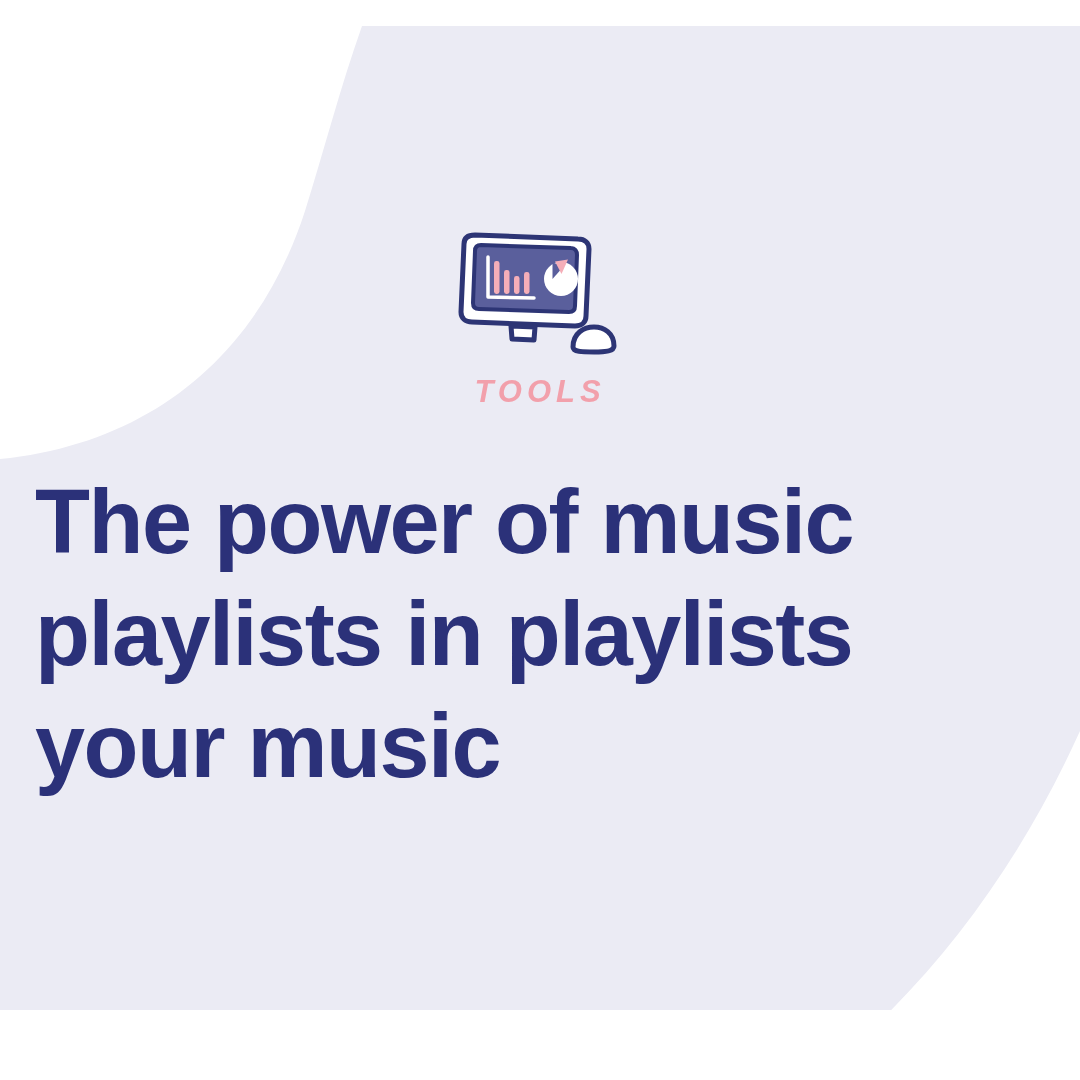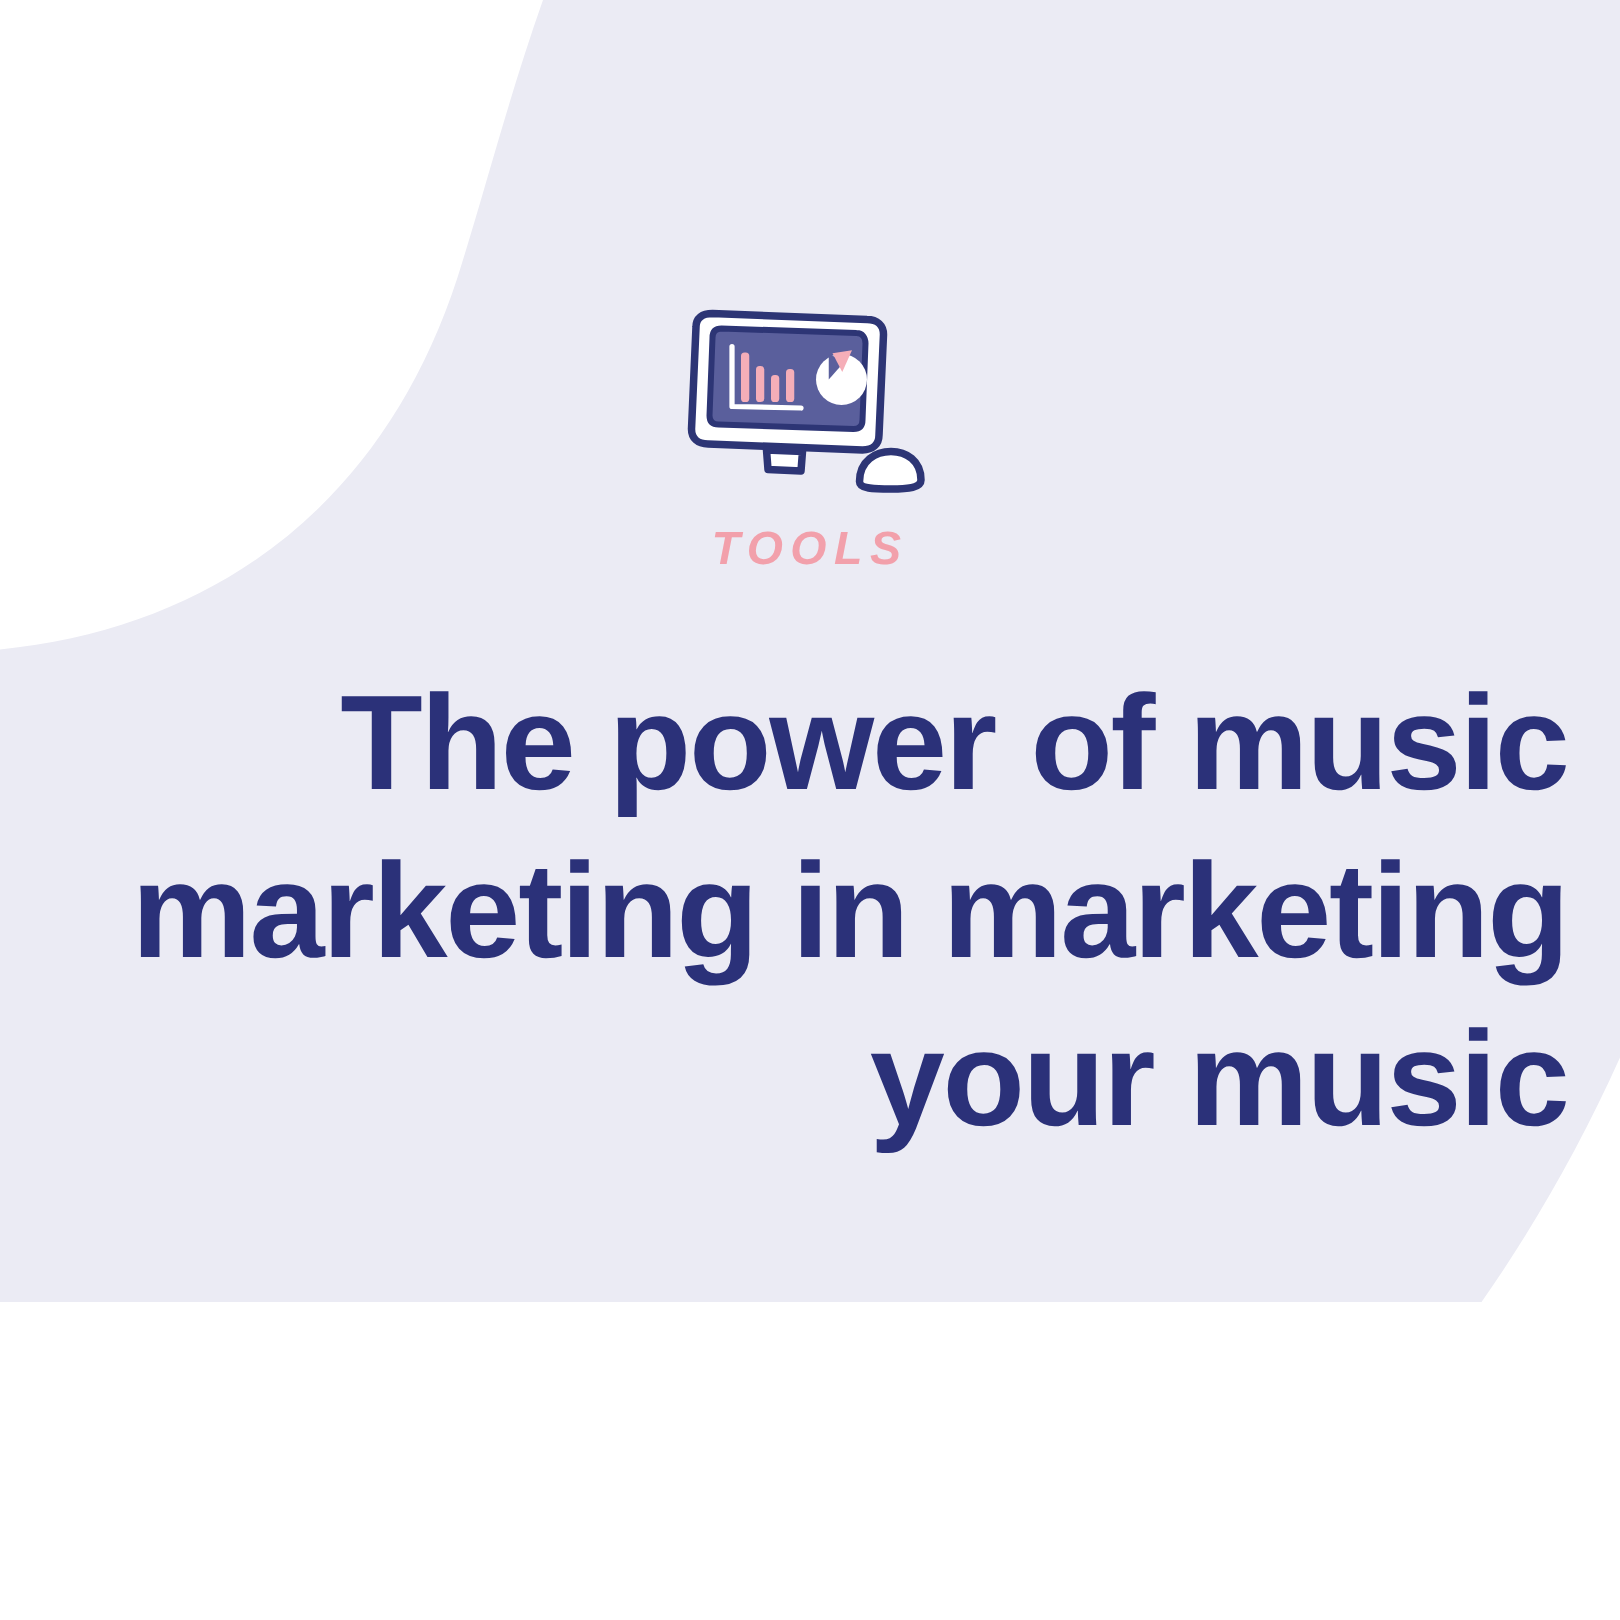--- a/index.html
+++ b/index.html
@@ -9,23 +9,24 @@
   body {
     width: 1080px;
     height: 1080px;
     background: #ffffff;
     font-family: "Liberation Sans", sans-serif;
     overflow: hidden;
   }
   #canvas {
     position: relative;
     width: 1080px;
-    height: 868px;
+    height: 984px;
     background: #ffffff;
     overflow: hidden;
+    margin-top: 26px;
   }
   #bg-shape {
     position: absolute;
     left: 0;
     top: 0;
     width: 1080px;
     height: 1080px;
     display: block;
   }
   #content {
@@ -68,21 +69,21 @@
     white-space: nowrap;
   }
 
   
   #headline {
     position: absolute;
     left: 50%;
     top: 440px;
     transform: translateX(-50%);
     width: 1010px;
-    text-align: right;
+    text-align: left;
     color: #2b3179;
     font-family: "Liberation Sans", sans-serif;
     font-weight: 700;
     font-size: 90px;
     line-height: 112px;
     letter-spacing: -1.5px;
   }
   #headline .hl-line {
     display: block;
     white-space: nowrap;
@@ -162,18 +163,18 @@
                  C 158 119, 150 120, 138 120
                  C 126 120, 117 120, 117 115
                  Z" fill="#ffffff" stroke="#2d3575" stroke-width="5" stroke-linejoin="round"></path>
       </svg>
 
       <div id="tools-label">TOOLS</div>
     </div>
 
     <div id="headline">
       <span class="hl-line">The power of music</span>
-      <span class="hl-line">marketing in marketing</span>
+      <span class="hl-line">playlists in playlists</span>
       <span class="hl-line">your music</span>
     </div>
 
   </div>
 </div>
 
 </body></html>

